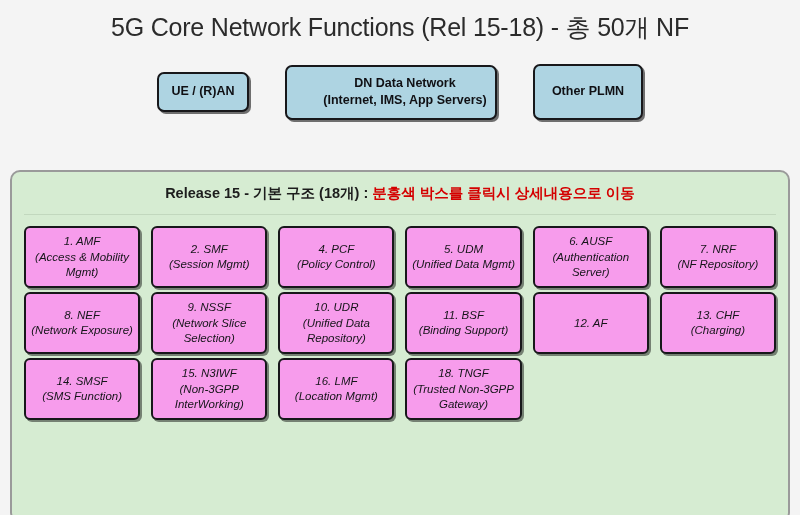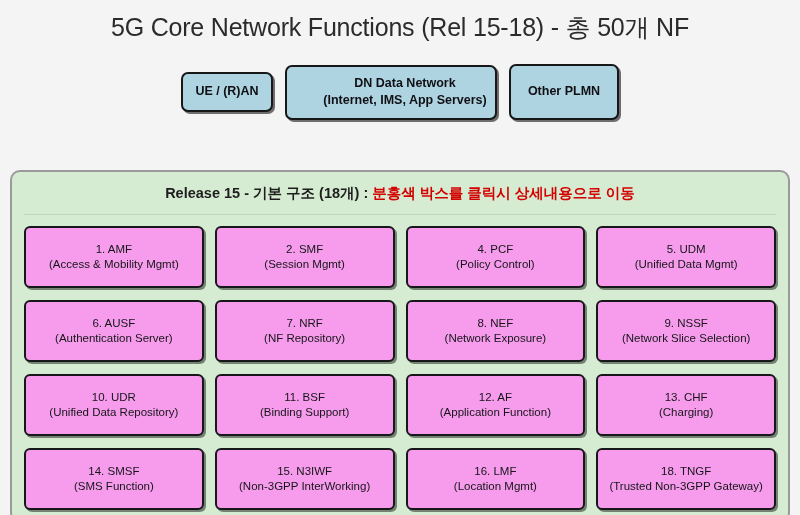--- a/index.html
+++ b/index.html
@@ -24,21 +24,21 @@
     margin: 12px 0 0 0;
     line-height: 1.2;
     white-space: nowrap;
   }
 
   
   #external-row {
     display: flex;
     justify-content: center;
     align-items: center;
-    gap: 12px;
+    gap: 36px;
     margin-top: 22px;
     height: 56px;
   }
   .ext-box {
     background: #aed4e2;
     border: 2px solid #17171a;
     border-radius: 7px;
     box-shadow: 2px 2px 0 rgba(0,0,0,0.55);
     display: flex;
     flex-direction: column;
@@ -77,23 +77,24 @@
     padding: 13px 0 12px 0;
     border-bottom: 1px solid #c2d8be;
     white-space: nowrap;
     line-height: 1.2;
   }
   #release-header .accent { color: #d40000; }
 
   
   #nf-grid {
     display: grid;
-    grid-template-columns: repeat(4, 1fr);
-    gap: 12px 11px;
+    grid-template-columns: repeat(6, 1fr);
+    gap: 4px 11px;
     padding-top: 11px;
+    font-style: italic;
   }
   .nf-box {
     background: #f79cec;
     border: 2px solid #17171a;
     border-radius: 6px;
     box-shadow: 2px 2px 0 rgba(0,0,0,0.45);
     height: 62px;
     display: flex;
     flex-direction: column;
     align-items: center;
@@ -173,21 +174,20 @@
       <div class="nf-box">
         <span class="nf-name">10. UDR</span>
         <span class="nf-desc">(Unified Data Repository)</span>
       </div>
       <div class="nf-box">
         <span class="nf-name">11. BSF</span>
         <span class="nf-desc">(Binding Support)</span>
       </div>
       <div class="nf-box">
         <span class="nf-name">12. AF</span>
-        <span class="nf-desc">(Application Function)</span>
       </div>
       <div class="nf-box">
         <span class="nf-name">13. CHF</span>
         <span class="nf-desc">(Charging)</span>
       </div>
       <div class="nf-box">
         <span class="nf-name">14. SMSF</span>
         <span class="nf-desc">(SMS Function)</span>
       </div>
       <div class="nf-box">

